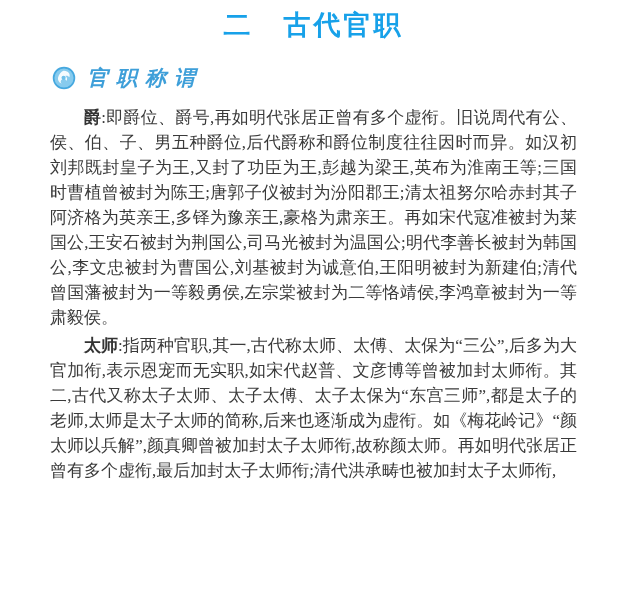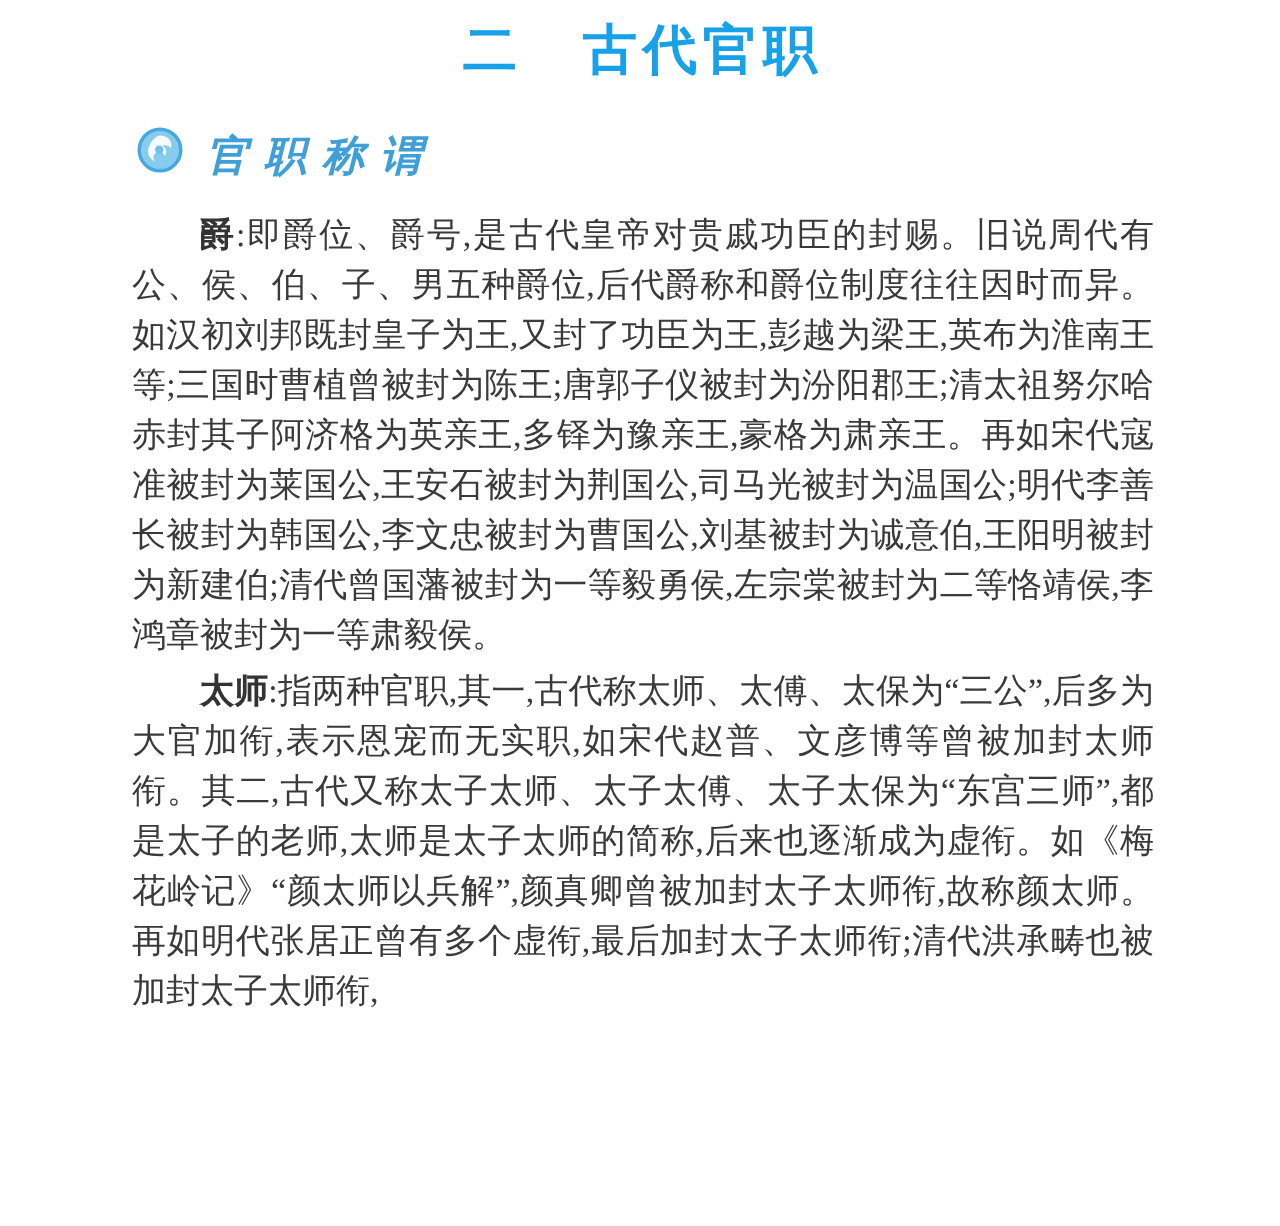--- a/index.html
+++ b/index.html
@@ -10,35 +10,36 @@
   }
   body {
     width: 640px;
     height: 613px;
     overflow: hidden;
     font-family: "Liberation Serif", "DejaVu Serif", serif;
   }
   .page {
     width: 640px;
     height: 613px;
-    padding: 6px 63px 0 66px;
+    padding: 6px 63px 0 50px;
     background: #ffffff;
   }
   .page-title {
     text-align: center;
     color: #17a1e9;
     font-family: "Liberation Sans", "DejaVu Sans", sans-serif;
     font-size: 27px;
     font-weight: bold;
     letter-spacing: 3px;
     margin: 2px 0 0 0;
     line-height: 34px;
   }
   .section-head {
     display: flex;
+    align-items: center;
     margin: 21px 0 0 2px;
     height: 30px;
   }
   .section-icon {
     width: 24px;
     height: 24px;
     flex: 0 0 auto;
     margin-right: 11px;
     display: block;
   }
@@ -80,20 +81,20 @@
     <svg class="section-icon" viewBox="0 0 24 24" aria-hidden="true">
       <circle cx="12" cy="12" r="10.4" fill="#87cbee" stroke="#45a8df" stroke-width="1.7"></circle>
       <path d="M12.2 4.8 c4.2 0.2 6.4 3.4 5.2 6.4 c-1.0 -1.4 -2.6 -1.9 -4.1 -1.3 c2.0 1.1 2.5 3.6 0.9 5.1 c-0.4 -1.9 -2.0 -2.6 -3.6 -2.0 c-2.1 0.9 -2.5 3.2 -0.9 4.7 c-3.1 -1.0 -4.7 -4.6 -3.1 -7.6 c1.1 -2.6 3.4 -5.4 5.6 -5.3 z" fill="#ffffff" opacity="0.92"></path>
       <circle cx="11.6" cy="11.8" r="2.1" fill="#6fc0ea"></circle>
     </svg>
     <span class="section-heading">官职称谓</span>
   </div>
 
   <div class="body-text">
 
-    <p><span class="term">爵</span><span>:即爵位、爵号,是古代皇帝对贵戚功臣的封赐。旧说周代有公、侯、伯、子、男五种爵位,后代爵称和爵位制度往往因时而异。如汉初刘邦既封皇子为王,又封了功臣为王,彭越为梁王,英布为淮南王等;三国时曹植曾被封为陈王;唐郭子仪被封为汾阳郡王;清太祖努尔哈赤封其子阿济格为英亲王,多铎为豫亲王,豪格为肃亲王。再如宋代寇准被封为莱国公,王安石被封为荆国公,司马光被封为温国公;明代李善长被封为韩国公,李文忠被封为曹国公,刘基被封为诚意伯,王阳明被封为新建伯;清代曾国藩被封为一等毅勇侯,左宗棠被封为二等恪靖侯,李鸿章被封为一等肃毅侯。</span></p>
+    <p><span class="term">爵</span><span>:即爵位、爵号,再如明代张居正曾有多个虚衔。旧说周代有公、侯、伯、子、男五种爵位,后代爵称和爵位制度往往因时而异。如汉初刘邦既封皇子为王,又封了功臣为王,彭越为梁王,英布为淮南王等;三国时曹植曾被封为陈王;唐郭子仪被封为汾阳郡王;清太祖努尔哈赤封其子阿济格为英亲王,多铎为豫亲王,豪格为肃亲王。再如宋代寇准被封为莱国公,王安石被封为荆国公,司马光被封为温国公;明代李善长被封为韩国公,李文忠被封为曹国公,刘基被封为诚意伯,王阳明被封为新建伯;清代曾国藩被封为一等毅勇侯,左宗棠被封为二等恪靖侯,李鸿章被封为一等肃毅侯。</span></p>
 
 
     <p><span class="term">太师</span><span>:指两种官职,其一,古代称太师、太傅、太保为“三公”,后多为大官加衔,表示恩宠而无实职,如宋代赵普、文彦博等曾被加封太师衔。其二,古代又称太子太师、太子太傅、太子太保为“东宫三师”,都是太子的老师,太师是太子太师的简称,后来也逐渐成为虚衔。如《梅花岭记》“颜太师以兵解”,颜真卿曾被加封太子太师衔,故称颜太师。再如明代张居正曾有多个虚衔,最后加封太子太师衔;清代洪承畴也被加封太子太师衔,</span></p>
 
   </div>
 
 </div>
 
 </body></html>

